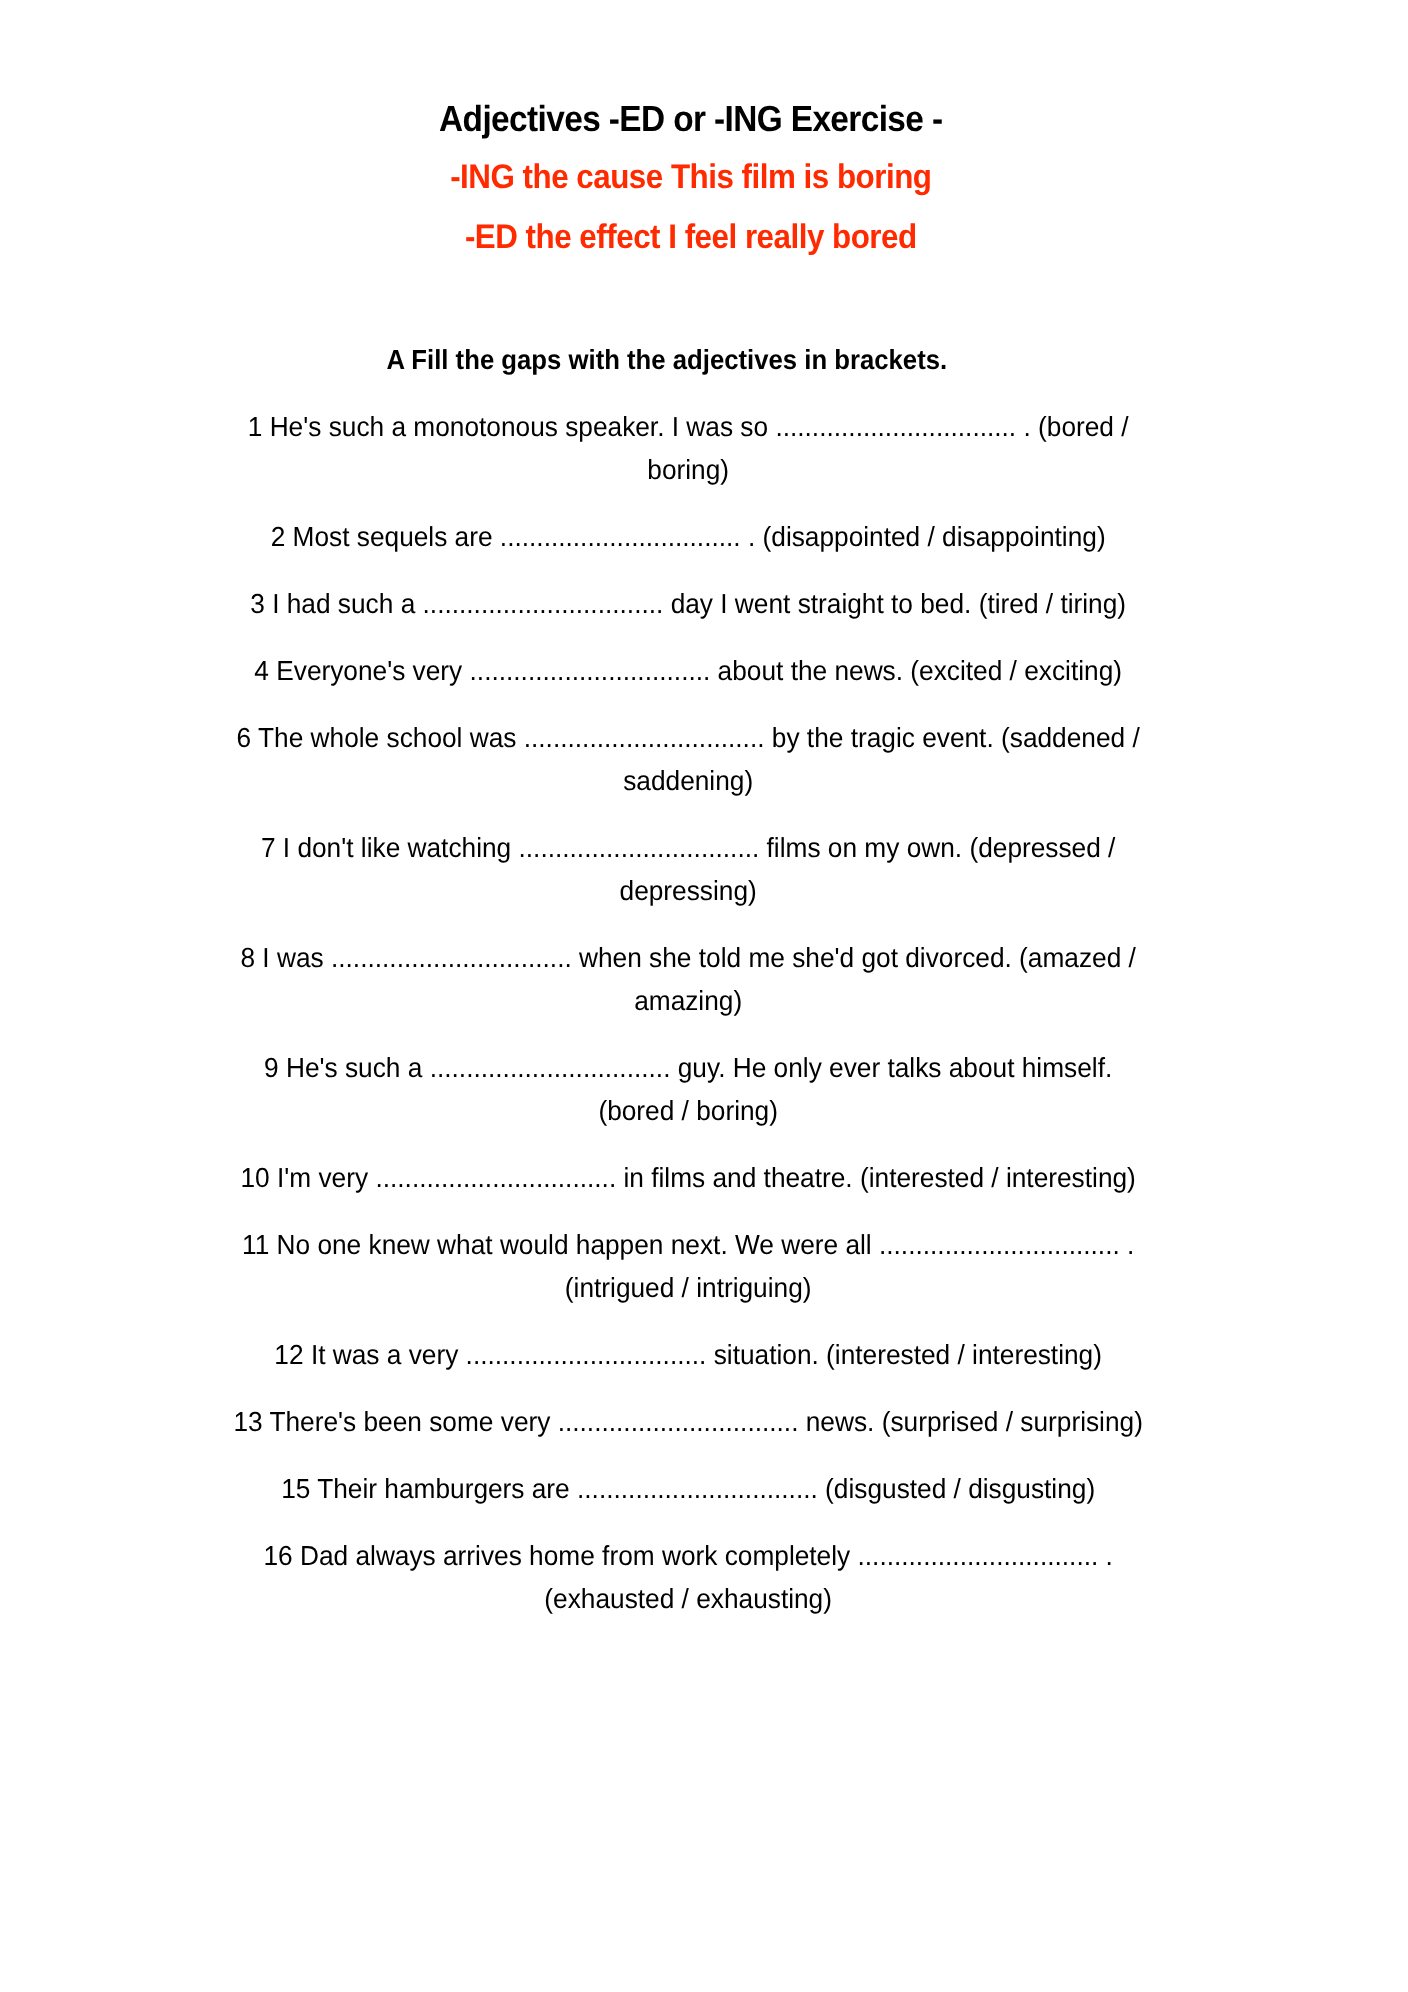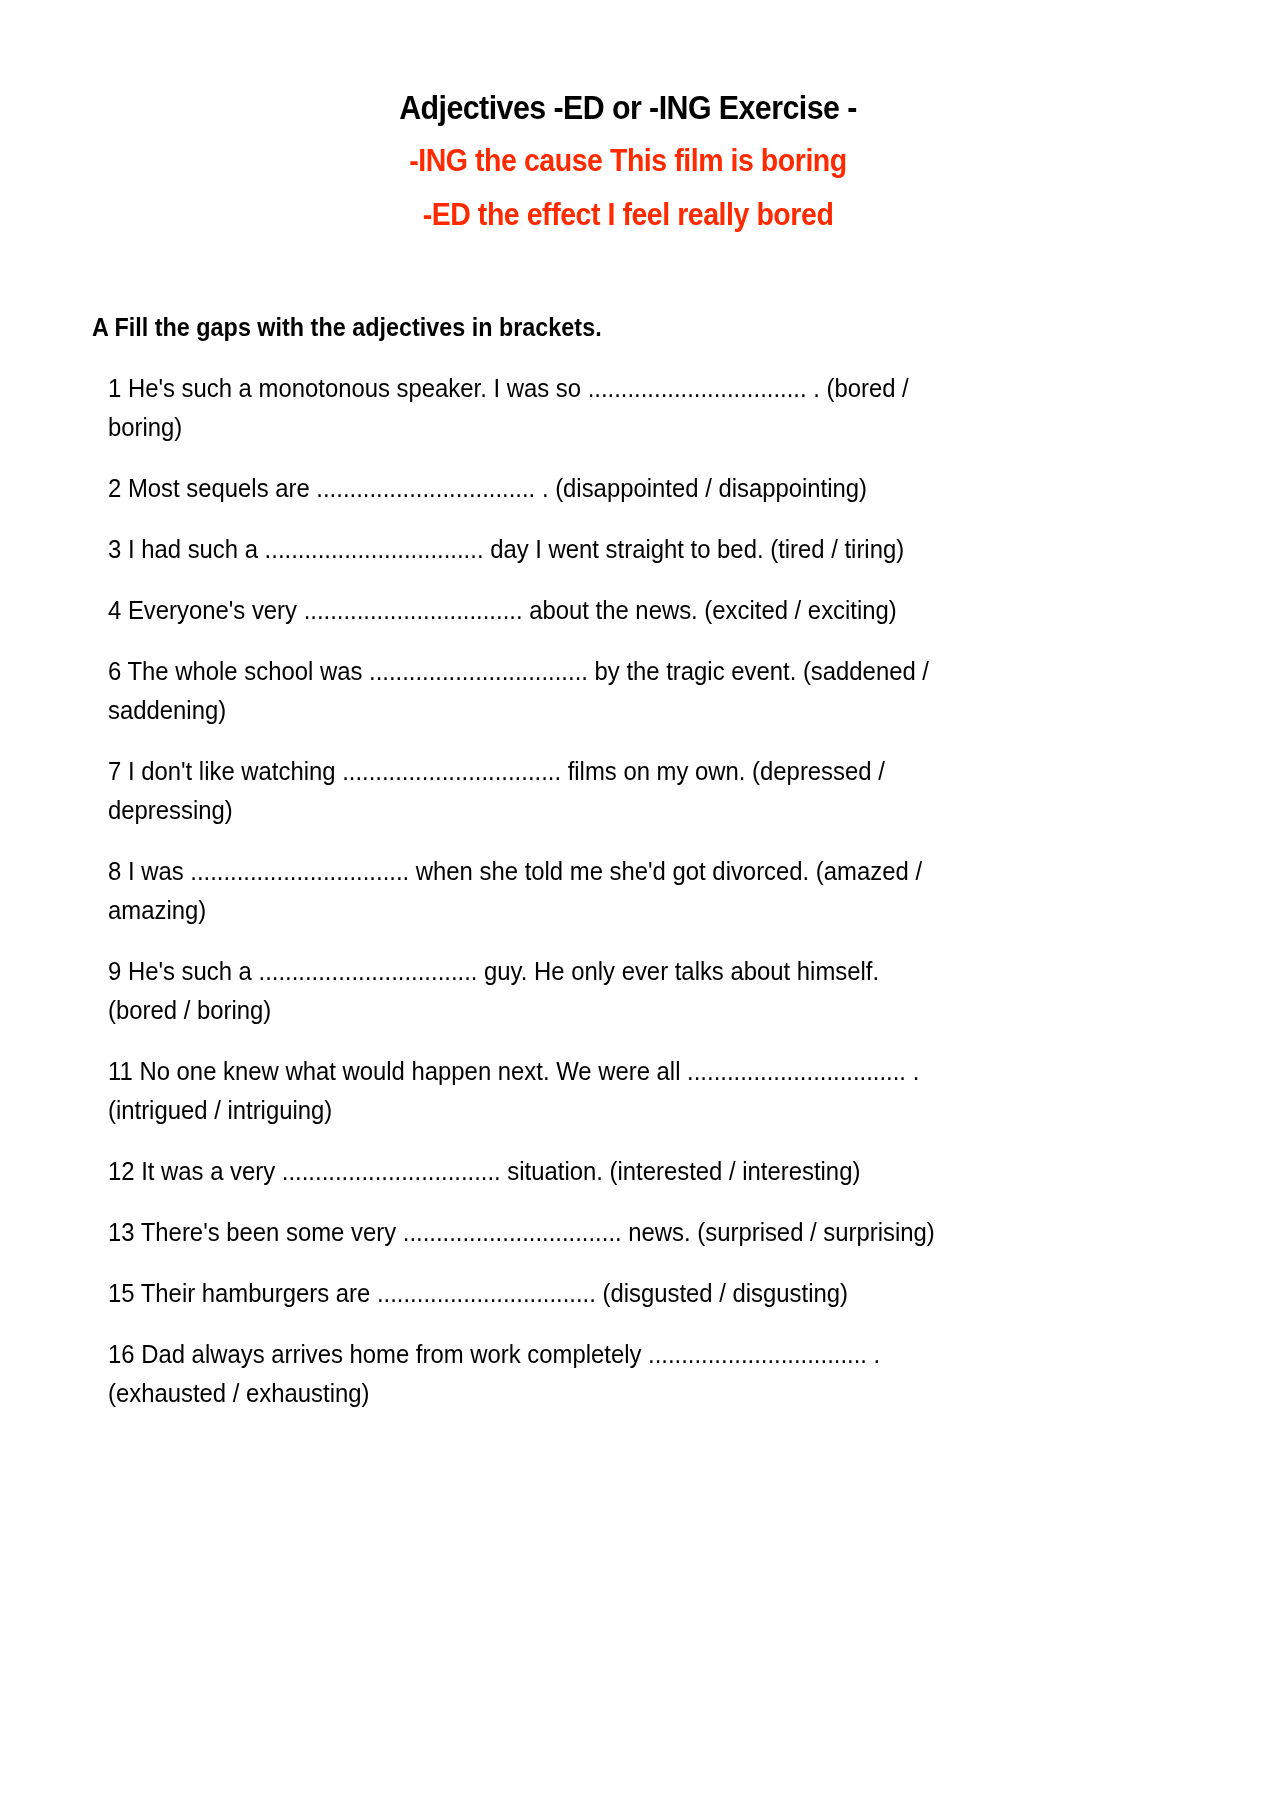--- a/index.html
+++ b/index.html
@@ -10,21 +10,21 @@
     font-family: "Liberation Sans", sans-serif; font-weight: bold; color: #000;
     font-size: 33px; line-height: 40px; height: 40px; margin: 0;
     letter-spacing: -0.6px; transform: scaleX(0.92); transform-origin: center;
   }
   .subtitle {
     font-family: "Liberation Sans", sans-serif; font-weight: bold; color: #ff2a00;
     font-size: 31px; line-height: 54px; height: 54px; margin: 0;
     letter-spacing: -0.5px; transform: scaleX(0.92); transform-origin: center;
   }
   .subtitle.first { margin-top: 6px; }
-  .exercise { position: absolute; left: 92px; top: 308px; width: 1100px; }
+  .exercise { position: absolute; left: 92px; top: 308px; width: 1100px; text-align: center; }
   .heading {
     font-family: "Liberation Sans", sans-serif; font-weight: bold; color: #000;
     font-size: 25px; line-height: 39px; margin: 0 0 22px 0; white-space: nowrap;
     transform: scaleX(0.935); transform-origin: left center;
   }
   .item { margin: 0 0 22px 16px; }
   .line {
     font-family: "Liberation Sans", sans-serif; color: #000;
     font-size: 25px; line-height: 39px; height: 39px; white-space: nowrap;
     transform: scaleX(0.955); transform-origin: left center;
@@ -67,20 +67,23 @@
     </div>
     <div class="item">
       <div class="line">8 I was ................................. when she told me she'd got divorced. (amazed /</div>
       <div class="line">amazing)</div>
     </div>
     <div class="item">
       <div class="line">9 He's such a ................................. guy. He only ever talks about himself.</div>
       <div class="line">(bored / boring)</div>
     </div>
     <div class="item">
+      <div class="line">10 I'm very ................................. in films and theatre. (interested / interesting)</div>
+    </div>
+    <div class="item">
       <div class="line">11 No one knew what would happen next. We were all ................................. .</div>
       <div class="line">(intrigued / intriguing)</div>
     </div>
     <div class="item">
       <div class="line">12 It was a very ................................. situation. (interested / interesting)</div>
     </div>
     <div class="item">
       <div class="line">13 There's been some very ................................. news. (surprised / surprising)</div>
     </div>
     <div class="item">

